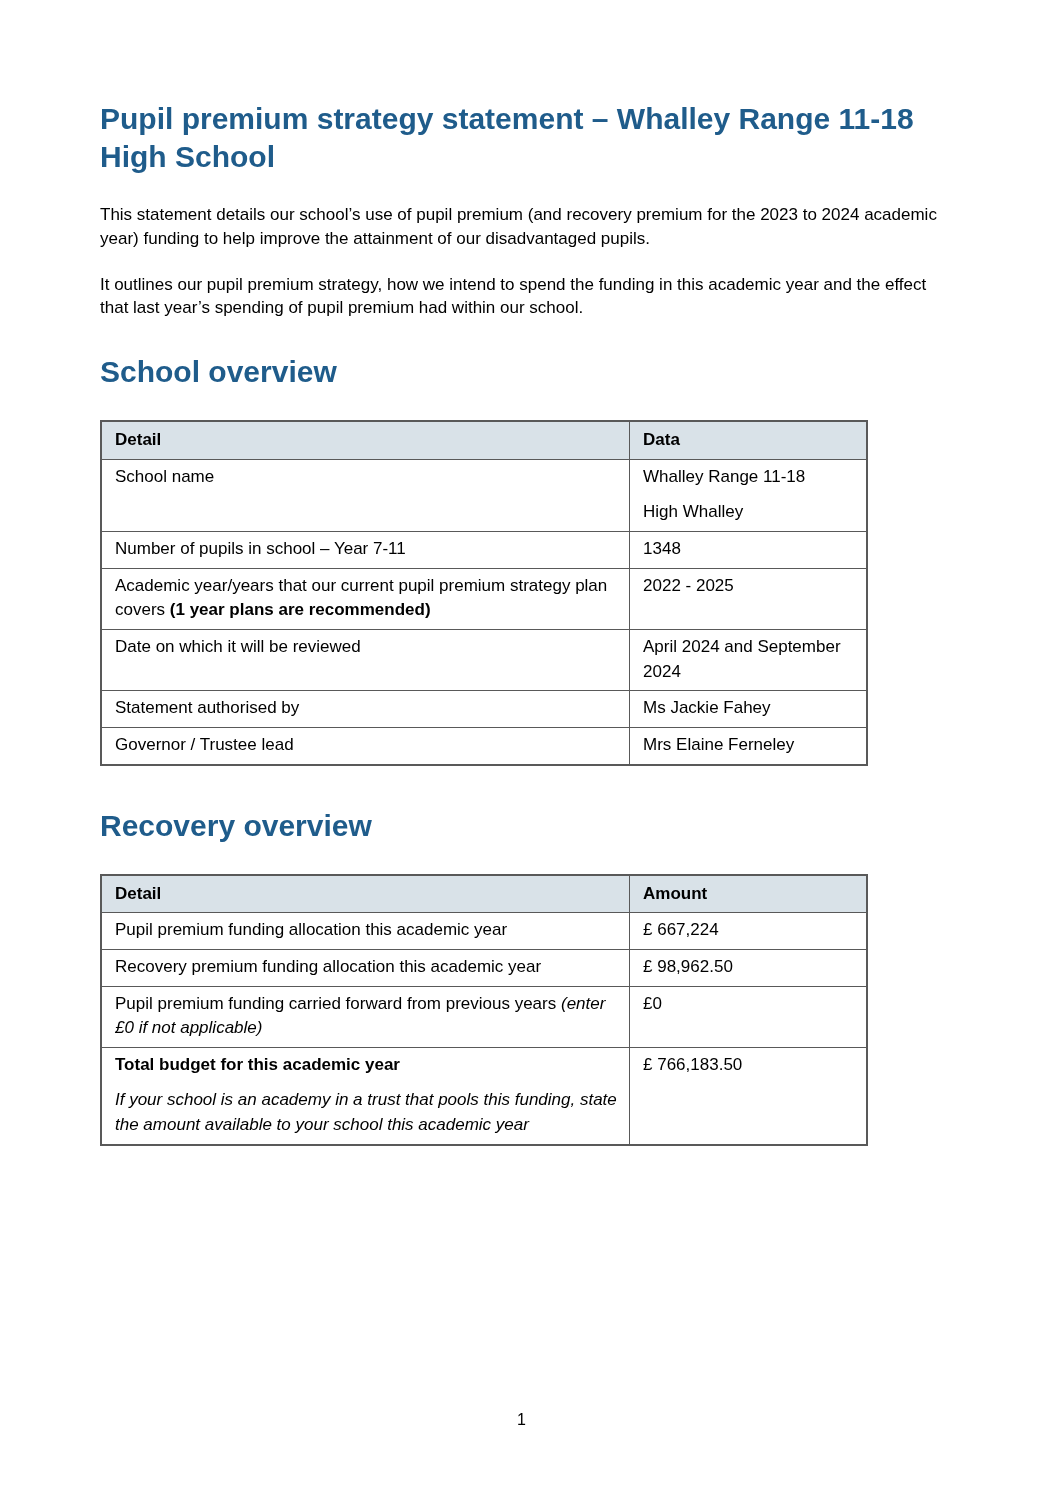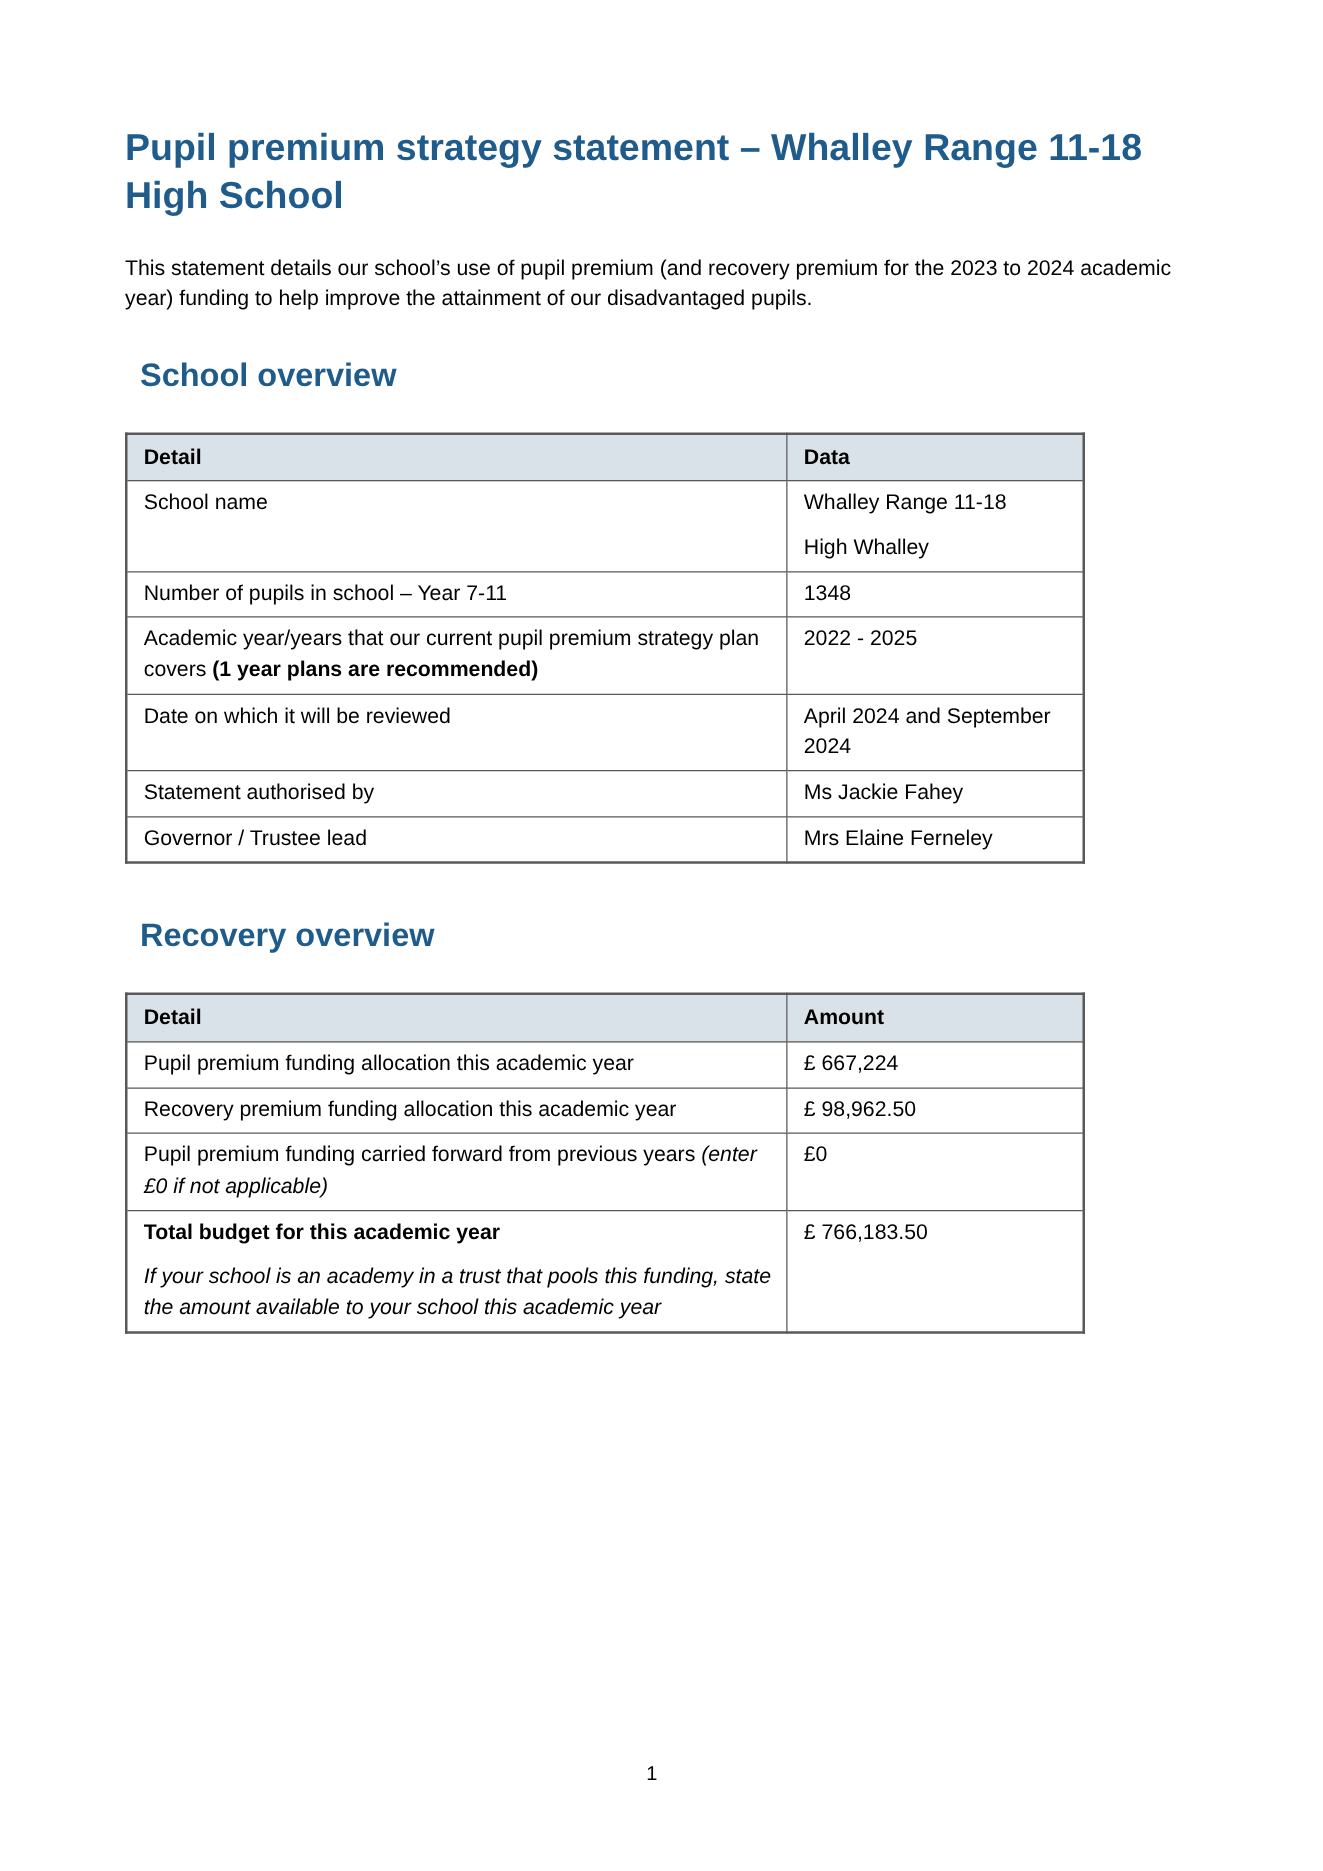--- a/index.html
+++ b/index.html
@@ -26,22 +26,22 @@
     line-height: 1.25;
     font-weight: bold;
     color: var(--heading-color);
   }
   p.body-para {
     margin: 0 0 22px 0;
     font-size: 17px;
     line-height: 1.4;
   }
   h2.section-heading {
-    margin: 42px 0 30px 12px;
-    font-size: 26px;
+    margin: 42px 0 30px 0;
+    font-size: 30px;
     line-height: 1.2;
     font-weight: bold;
     color: var(--heading-color);
   }
   h2.section-heading.first { margin-top: 34px; }
   table.data-table {
     width: 768px;
     border-collapse: collapse;
     border: 2px solid var(--border-color);
     table-layout: fixed;
@@ -77,20 +77,21 @@
 </style>
 </head>
 <body>
 
 <div class="page">
 
   <h1 class="doc-title">Pupil premium strategy statement – Whalley Range 11-18 High School</h1>
 
   <p class="body-para">This statement details our school’s use of pupil premium (and recovery premium for the 2023 to 2024 academic year) funding to help improve the attainment of our disadvantaged pupils.</p>
 
+  <p class="body-para">It outlines our pupil premium strategy, how we intend to spend the funding in this academic year and the effect that last year’s spending of pupil premium had within our school.</p>
 
   <h2 class="section-heading first">School overview</h2>
 
   <table class="data-table">
     <thead>
       <tr>
         <th class="col-detail">Detail</th>
         <th class="col-data">Data</th>
       </tr>
     </thead>

